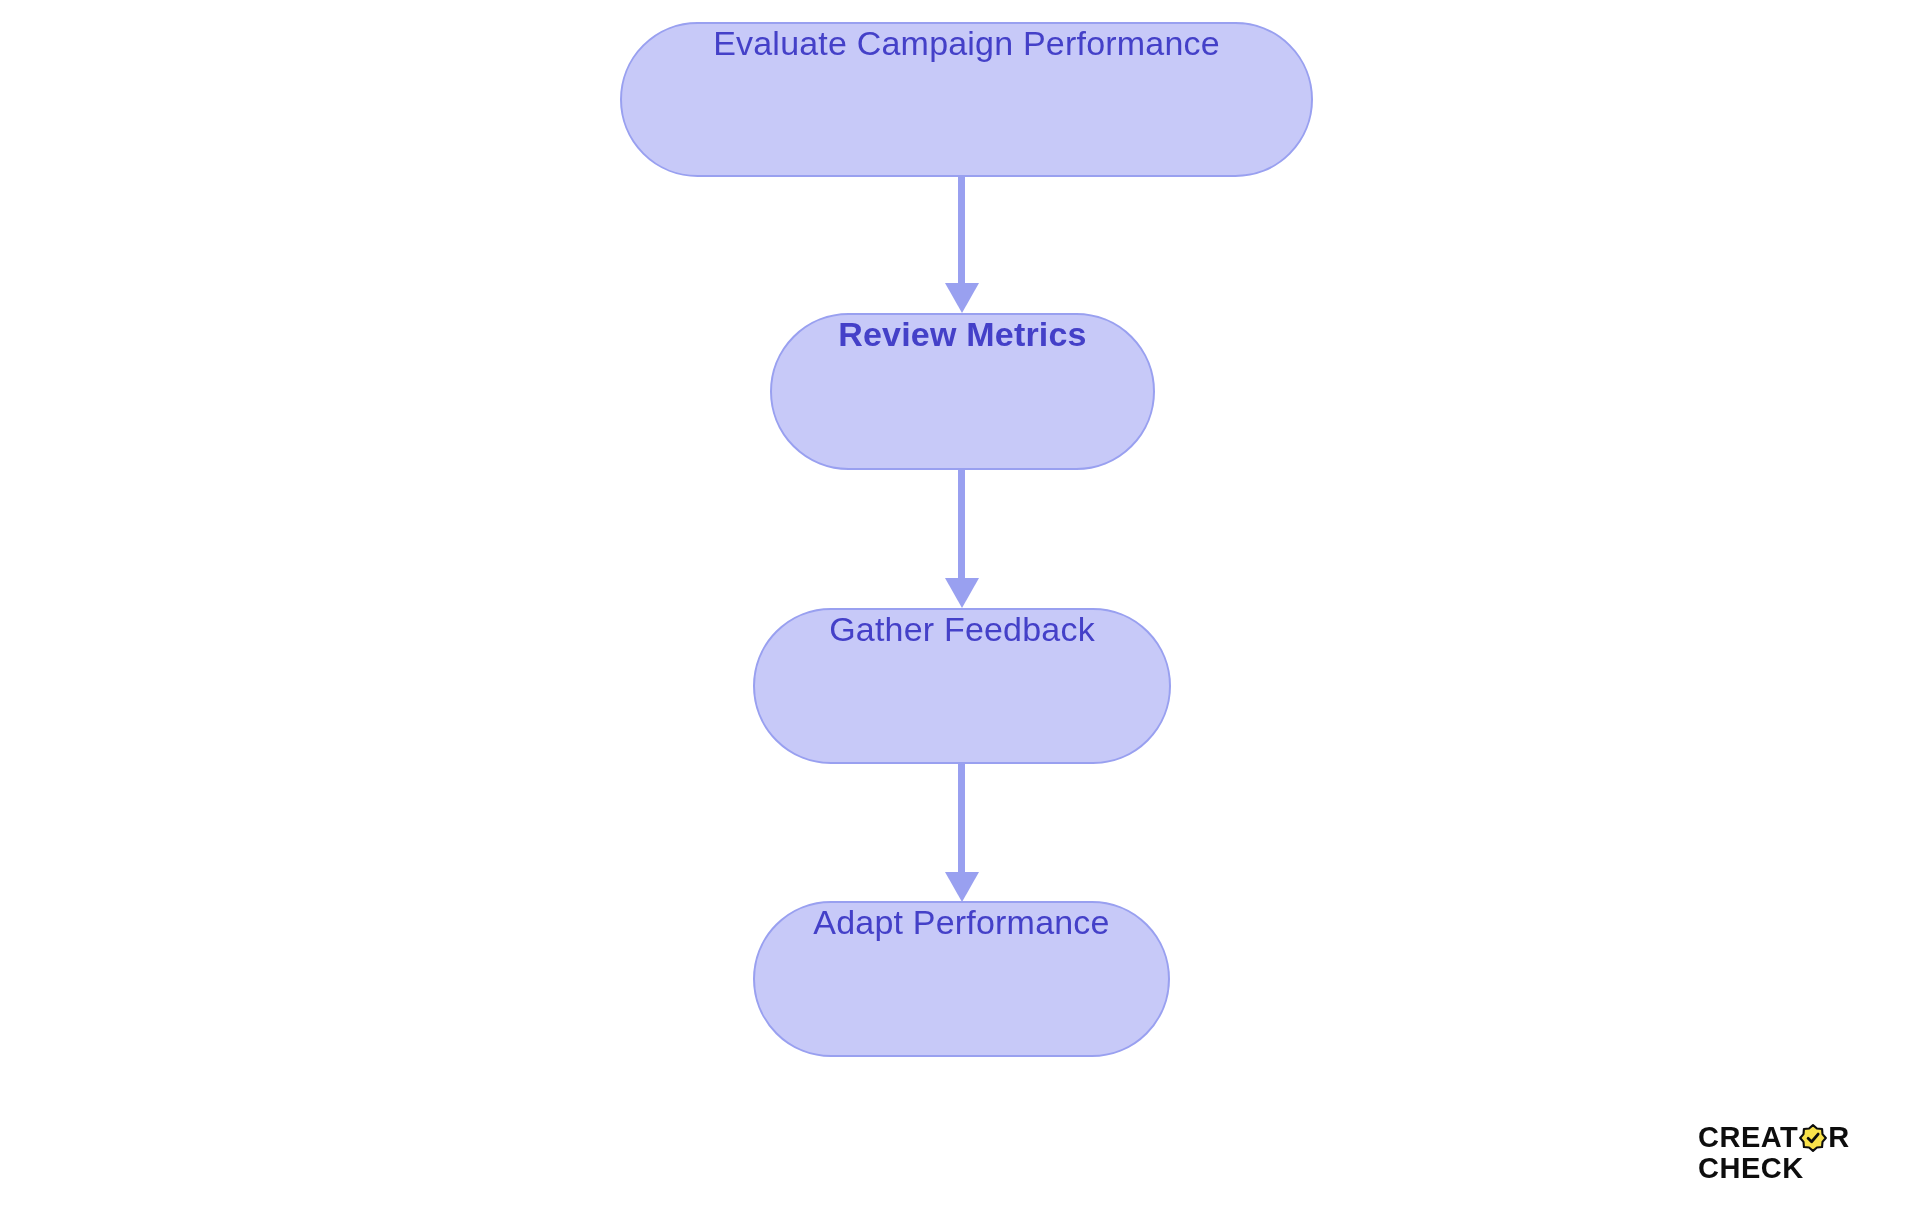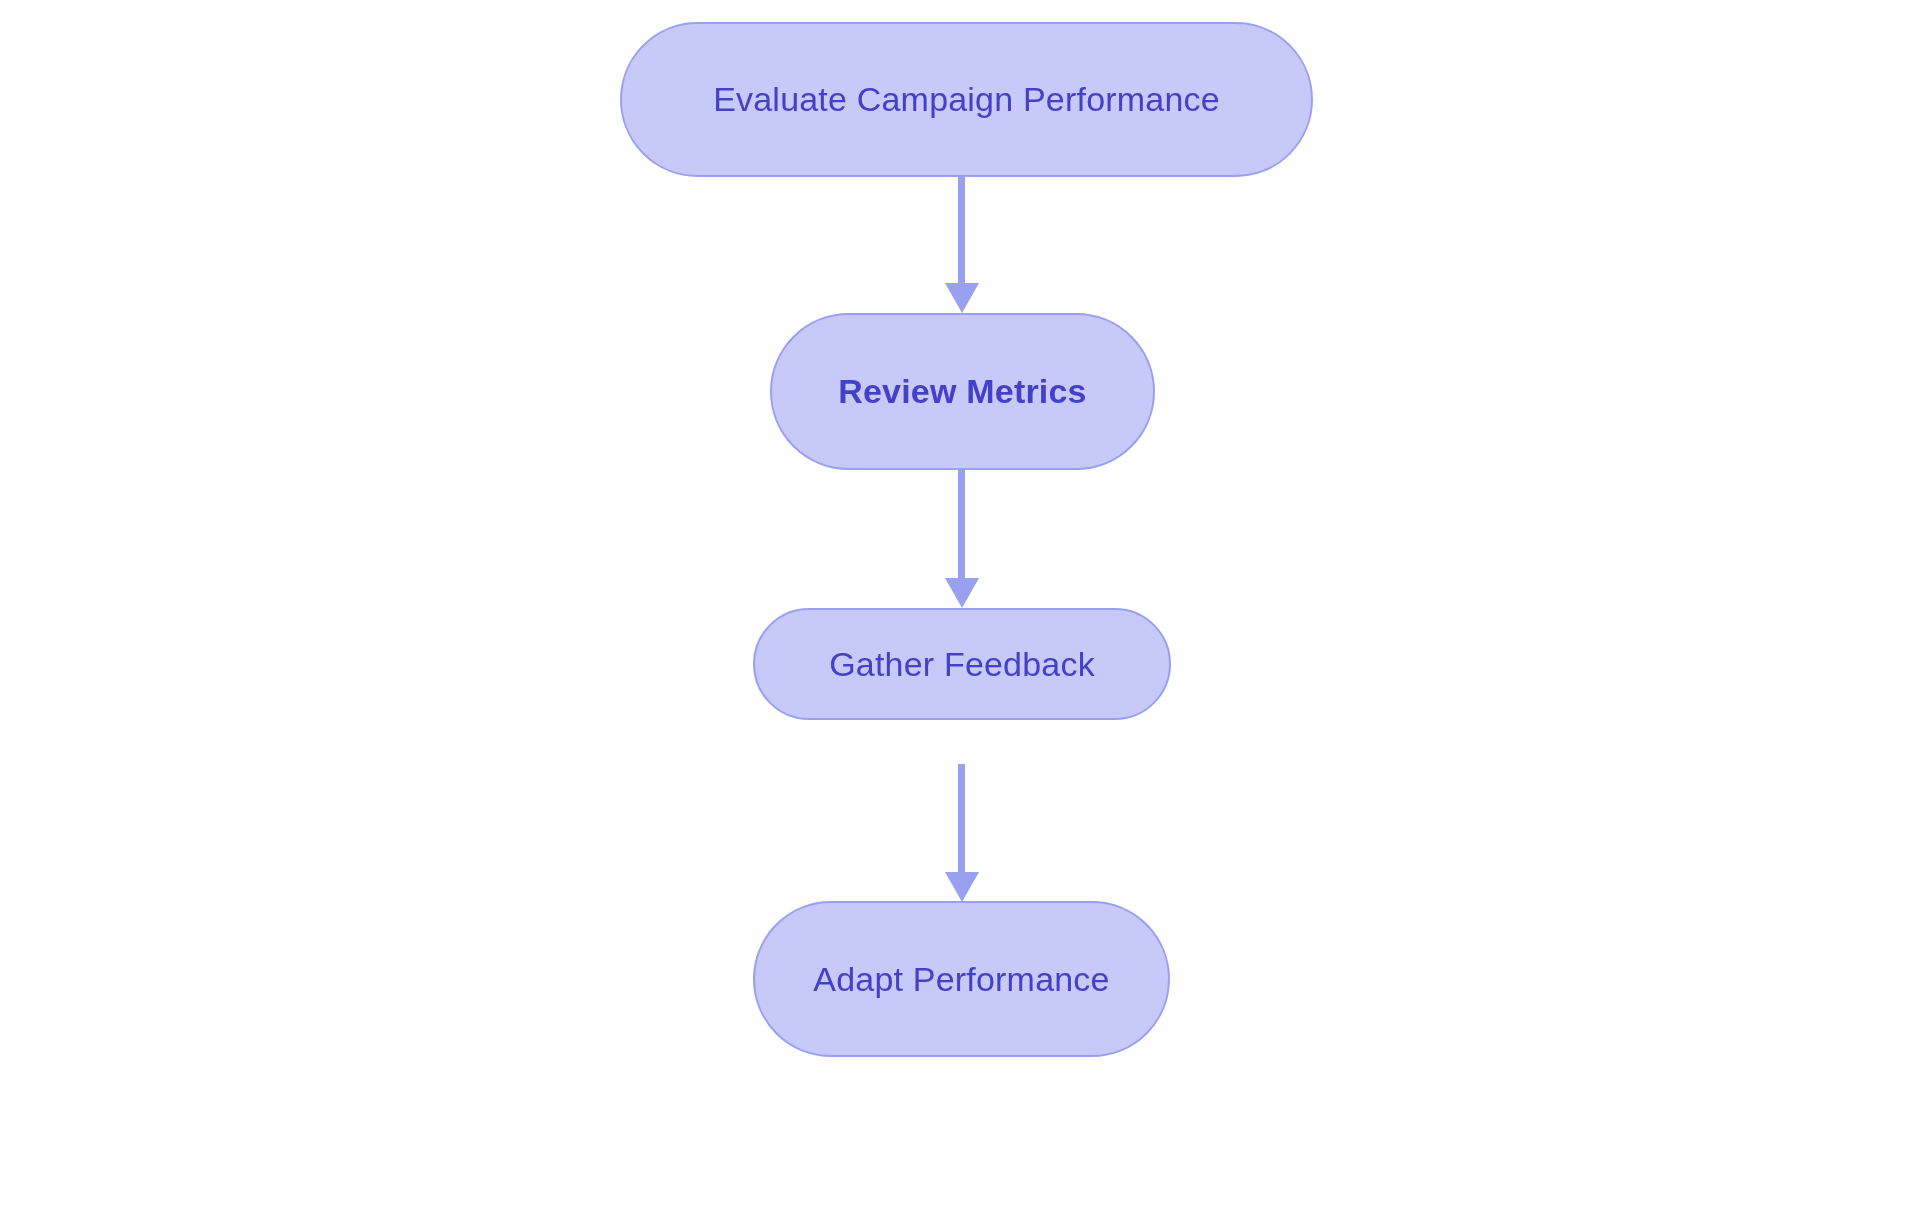--- a/index.html
+++ b/index.html
@@ -14,32 +14,32 @@
   *{margin:0;padding:0;box-sizing:border-box;}
   body{background:var(--bg);font-family:"Liberation Sans",sans-serif;}
   .canvas{
     position:relative;
     width:1920px;height:1215px;
     background:var(--bg);
     overflow:hidden;
   }
   .node{
     position:absolute;
-    display:flex;align-items:center;justify-content:center;
+    display:flex;align-items:flex-start;justify-content:center;
     background:var(--node-fill);
     border:2.5px solid var(--node-border);
     border-radius:80px;
     color:var(--node-text);
     font-size:34px;
     letter-spacing:0.2px;
     text-align:center;
   }
   .node-1{left:620px;top:22px;width:693px;height:155px;}
   .node-2{left:770px;top:313px;width:385px;height:157px;font-weight:bold;}
-  .node-3{left:753px;top:608px;width:418px;height:112px;}
+  .node-3{left:753px;top:608px;width:418px;height:156px;}
   .node-4{left:753px;top:901px;width:417px;height:156px;}
   .arrow-stem{
     position:absolute;
     width:7px;left:958px;
     background:var(--arrow);
   }
   .stem-1{top:177px;height:107px;}
   .stem-2{top:470px;height:109px;}
   .stem-3{top:764px;height:109px;}
   .arrow-head{
@@ -95,14 +95,27 @@
     <span>Gather Feedback</span>
   </div>
 
   <div class="arrow-stem stem-3"></div>
   <div class="arrow-head head-3"></div>
 
   <div class="node node-4">
     <span>Adapt Performance</span>
   </div>
 
+  <div class="watermark">
+    <div class="row">
+      <span>CREAT</span>
+      <svg class="badge-icon" viewBox="0 0 24 24">
+        <polygon points="23,12 20.13,15.37 19.78,19.78 15.37,20.13 12,23 8.63,20.13 4.22,19.78 3.87,15.37 1,12 3.87,8.63 4.22,4.22 8.63,3.87 12,1 15.37,3.87 19.78,4.22 20.13,8.63" fill="var(--badge)" stroke="var(--logo)" stroke-width="1.8" stroke-linejoin="round"></polygon>
+        <path d="M7.8 12.3 L10.8 15.2 L16.4 8.6" fill="none" stroke="var(--logo)" stroke-width="2.4" stroke-linecap="round" stroke-linejoin="round"></path>
+      </svg>
+      <span>R</span>
+    </div>
+    <div class="row">
+      <span>CHECK</span>
+    </div>
+  </div>
 
 </div>
 
 </body></html>

